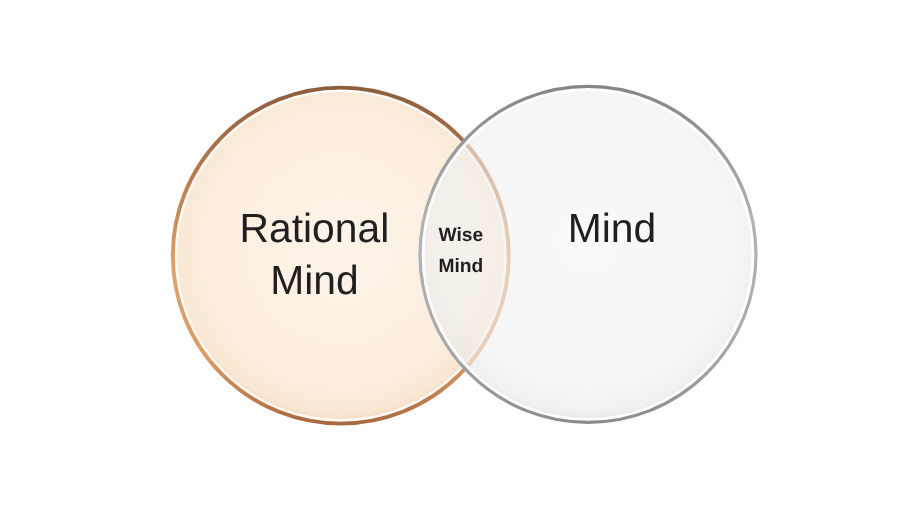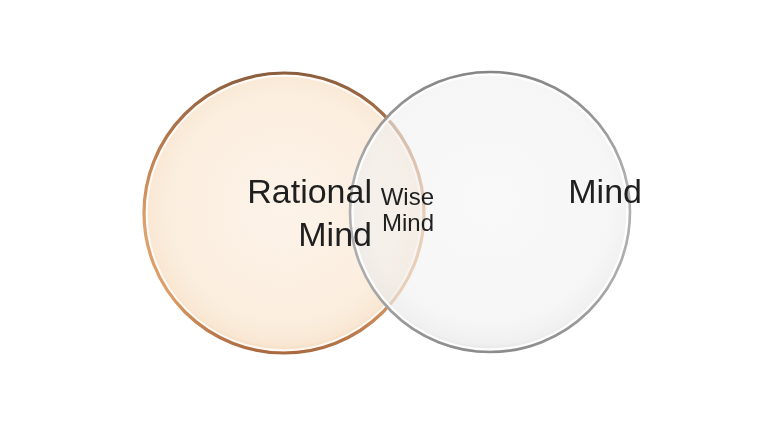--- a/index.html
+++ b/index.html
@@ -17,37 +17,37 @@
   }
   .venn-svg {
     position: absolute;
     left: 0;
     top: 0;
     width: 768px;
     height: 432px;
   }
   .label {
     position: absolute;
-    text-align: right;
+    text-align: center;
     color: var(--text-color, #1f1f1f);
     user-select: none;
   }
   .label span {
     display: block;
   }
   .label-big {
     font-size: 34px;
     line-height: 43px;
     font-weight: 400;
     letter-spacing: 0px;
   }
   .label-small {
-    font-size: 24px;
+    font-size: 16px;
     line-height: 26px;
-    font-weight: 400;
+    font-weight: 700;
   }
   #rational-label  { left: 152px; top: 170px; width: 220px; }
   #emotional-label { left: 378px; top: 170px; width: 264px; }
   #wise-label      { left: 334px; top: 184px; width: 100px; }
 </style>
 </head>
 <body>
 
 <div class="stage">
 

